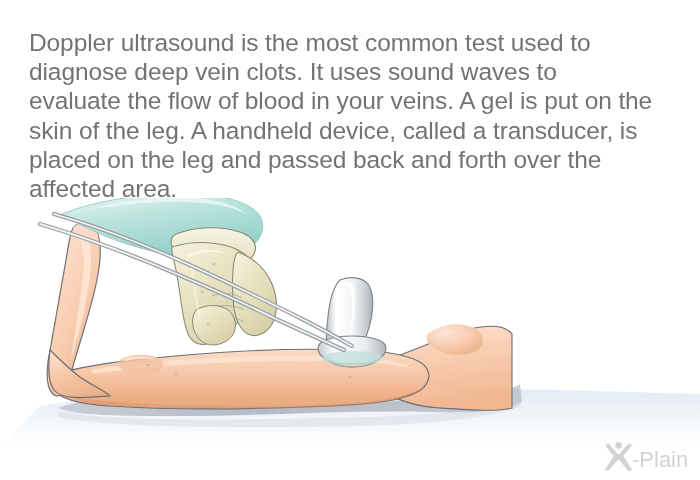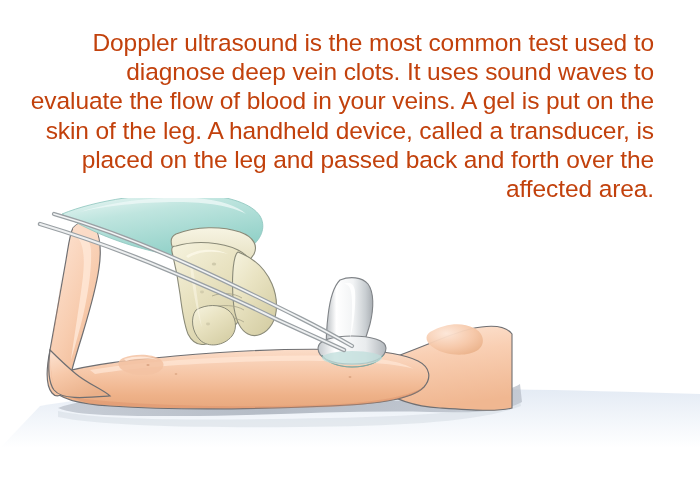--- a/index.html
+++ b/index.html
@@ -19,24 +19,23 @@
     overflow: hidden;
   }
   .body-text {
     position: absolute;
     left: 29px;
     top: 28px;
     width: 625px;
     font-family: "Liberation Sans", sans-serif;
     font-size: 24.5px;
     line-height: 29.2px;
-    color: #c2410c;
+    color: #737373;
     letter-spacing: -0.1px;
     white-space: pre-wrap;
-    text-align: right;
   }
   .illustration {
     position: absolute;
     left: 0px;
     top: 198px;
     width: 700px;
     height: 250px;
   }
   .illustration svg {
     display: block;
@@ -243,14 +242,25 @@
                  C300,132 326,144 344,152" fill="none" stroke="#eef0f1" stroke-width="1.9" stroke-linecap="round"></path>
         <path d="M54,16 C96,28 148,48 192,68 C232,86 268,104 300,120
                  C320,130 338,140 352,148" fill="none" stroke="#9aa0a4" stroke-width="4.2" stroke-linecap="round"></path>
         <path d="M54,16 C96,28 148,48 192,68 C232,86 268,104 300,120
                  C320,130 338,140 352,148" fill="none" stroke="#f2f4f5" stroke-width="1.8" stroke-linecap="round"></path>
       </g>
 
     </svg>
   </div>
 
+  <div class="logo">
+    <svg width="95" height="34" viewBox="0 0 95 34" xmlns="http://www.w3.org/2000/svg">
+      <g fill="#d2d2d2">
+        <circle cx="17.5" cy="4.5" r="3.2"></circle>
+        <path d="M4.0,4.5 L7.0,2.2 L16.0,12.0 L14.0,16.2 Z"></path>
+        <path d="M31.0,4.5 L28.0,2.2 L19.0,12.0 L21.0,16.2 Z"></path>
+        <path d="M14.0,13.0 L21.0,13.0 L31.5,29.5 L27.0,29.5 L17.5,18.0 L8.0,29.5 L3.5,29.5 Z"></path>
+      </g>
+      <text x="31" y="26" font-family="'Liberation Sans', sans-serif" font-size="22" fill="#d2d2d2">-Plain</text>
+    </svg>
+  </div>
 
 </div>
 
 </body></html>

